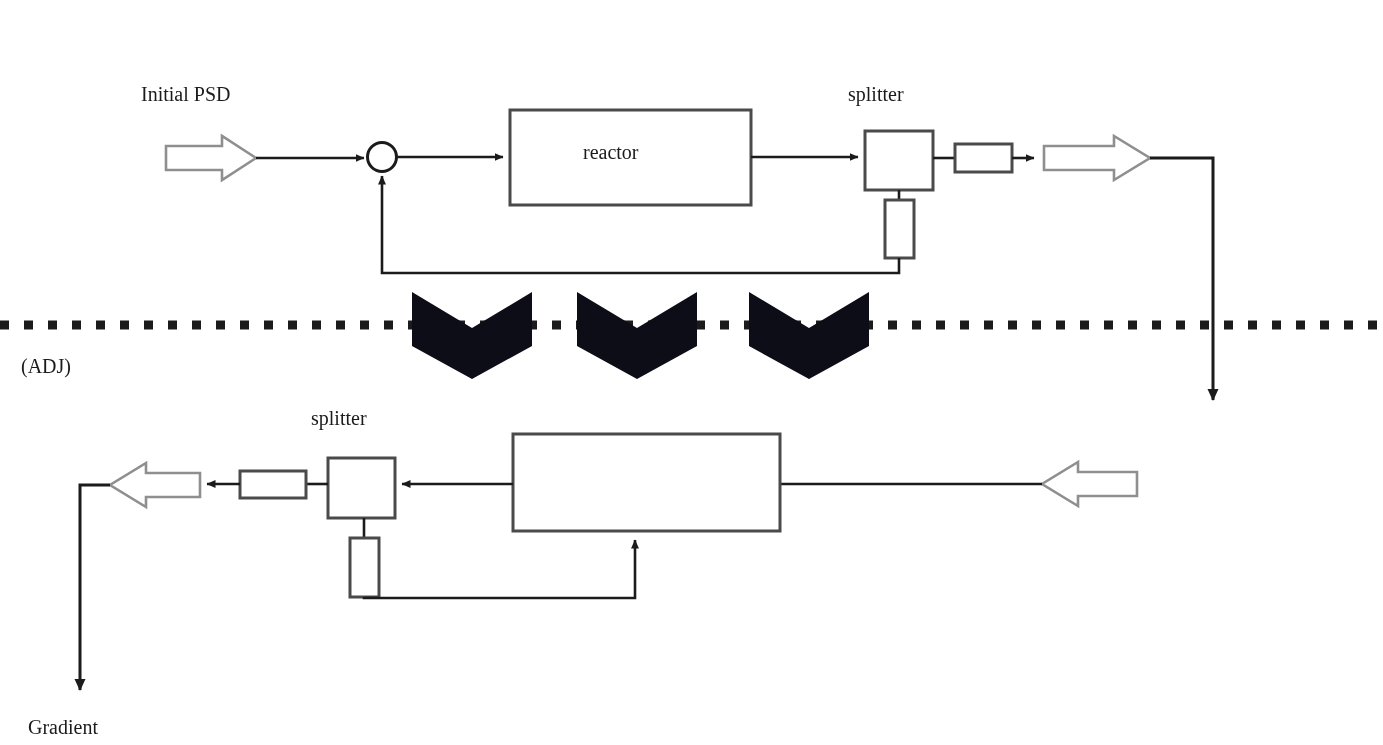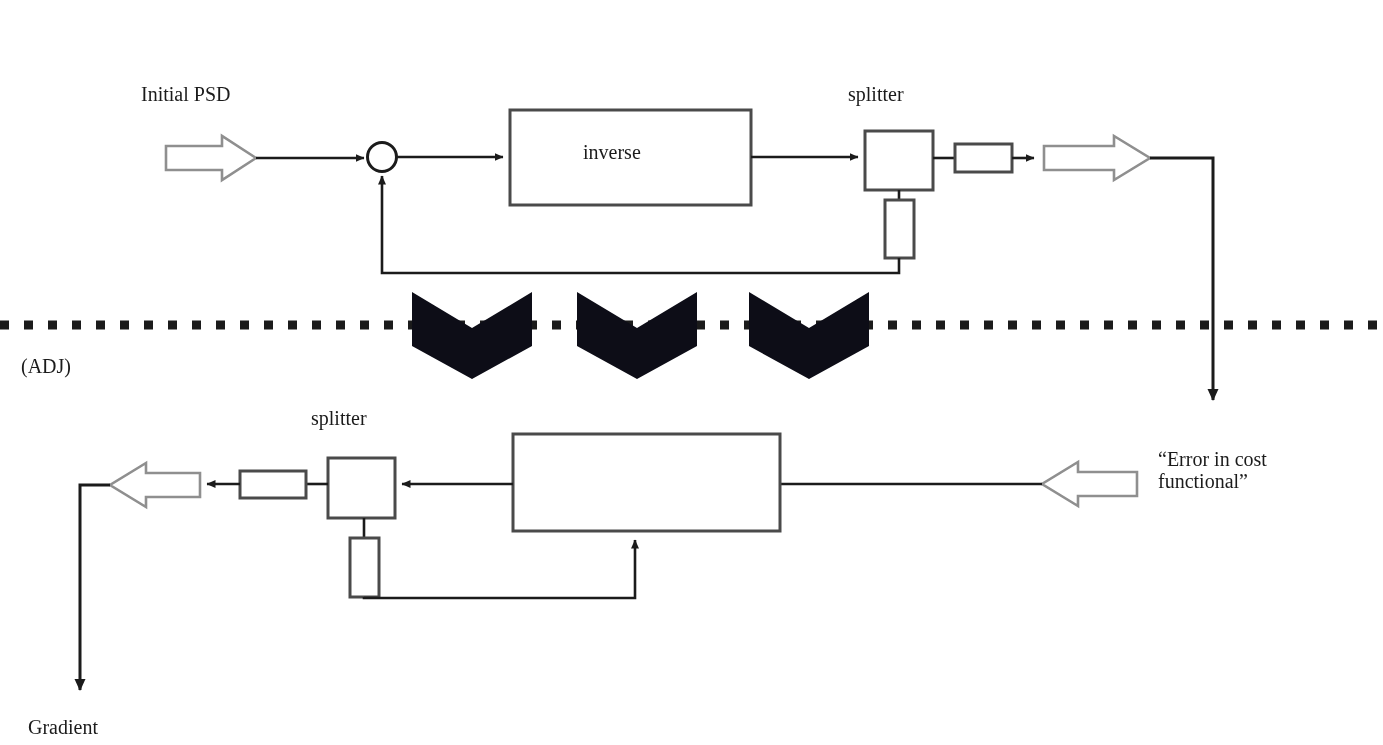--- a/index.html
+++ b/index.html
@@ -92,28 +92,24 @@
     <polyline points="110,485 80,485 80,690" fill="none" stroke="#1b1b1b" stroke-width="3" marker-end="url(#ahb)"></polyline>
 
     <line x1="364" y1="518" x2="364" y2="538" stroke="#1b1b1b" stroke-width="2.6"></line>
     <rect x="350" y="538" width="29" height="59" fill="#ffffff" stroke="#4a4a4a" stroke-width="3"></rect>
 
     <polyline points="364,597 364,598 635,598 635,540" fill="none" stroke="#1b1b1b" stroke-width="2.6" marker-end="url(#ah)"></polyline>
   </svg>
 
   <div class="lbl big" style="left:141px; top:83px;">Initial PSD</div>
 
-  <div class="lbl mid" style="left:583px; top:141px;">inverse</div>
+  <div class="lbl mid" style="left:583px; top:141px;">reactor</div>
 
   <div class="lbl mid" style="left:848px; top:83px;">splitter</div>
 
   <div class="lbl big" style="left:21px; top:355px;">(ADJ)</div>
 
   <div class="lbl mid" style="left:311px; top:407px;">splitter</div>
 
 
-  <div class="lbl mid two" style="left:1158px; top:448px; width:180px;">
-    <span>“Error in cost</span><br>
-    <span>functional”</span>
-  </div>
 
   <div class="lbl big" style="left:28px; top:716px;">Gradient</div>
 </div>
 
 </body></html>

